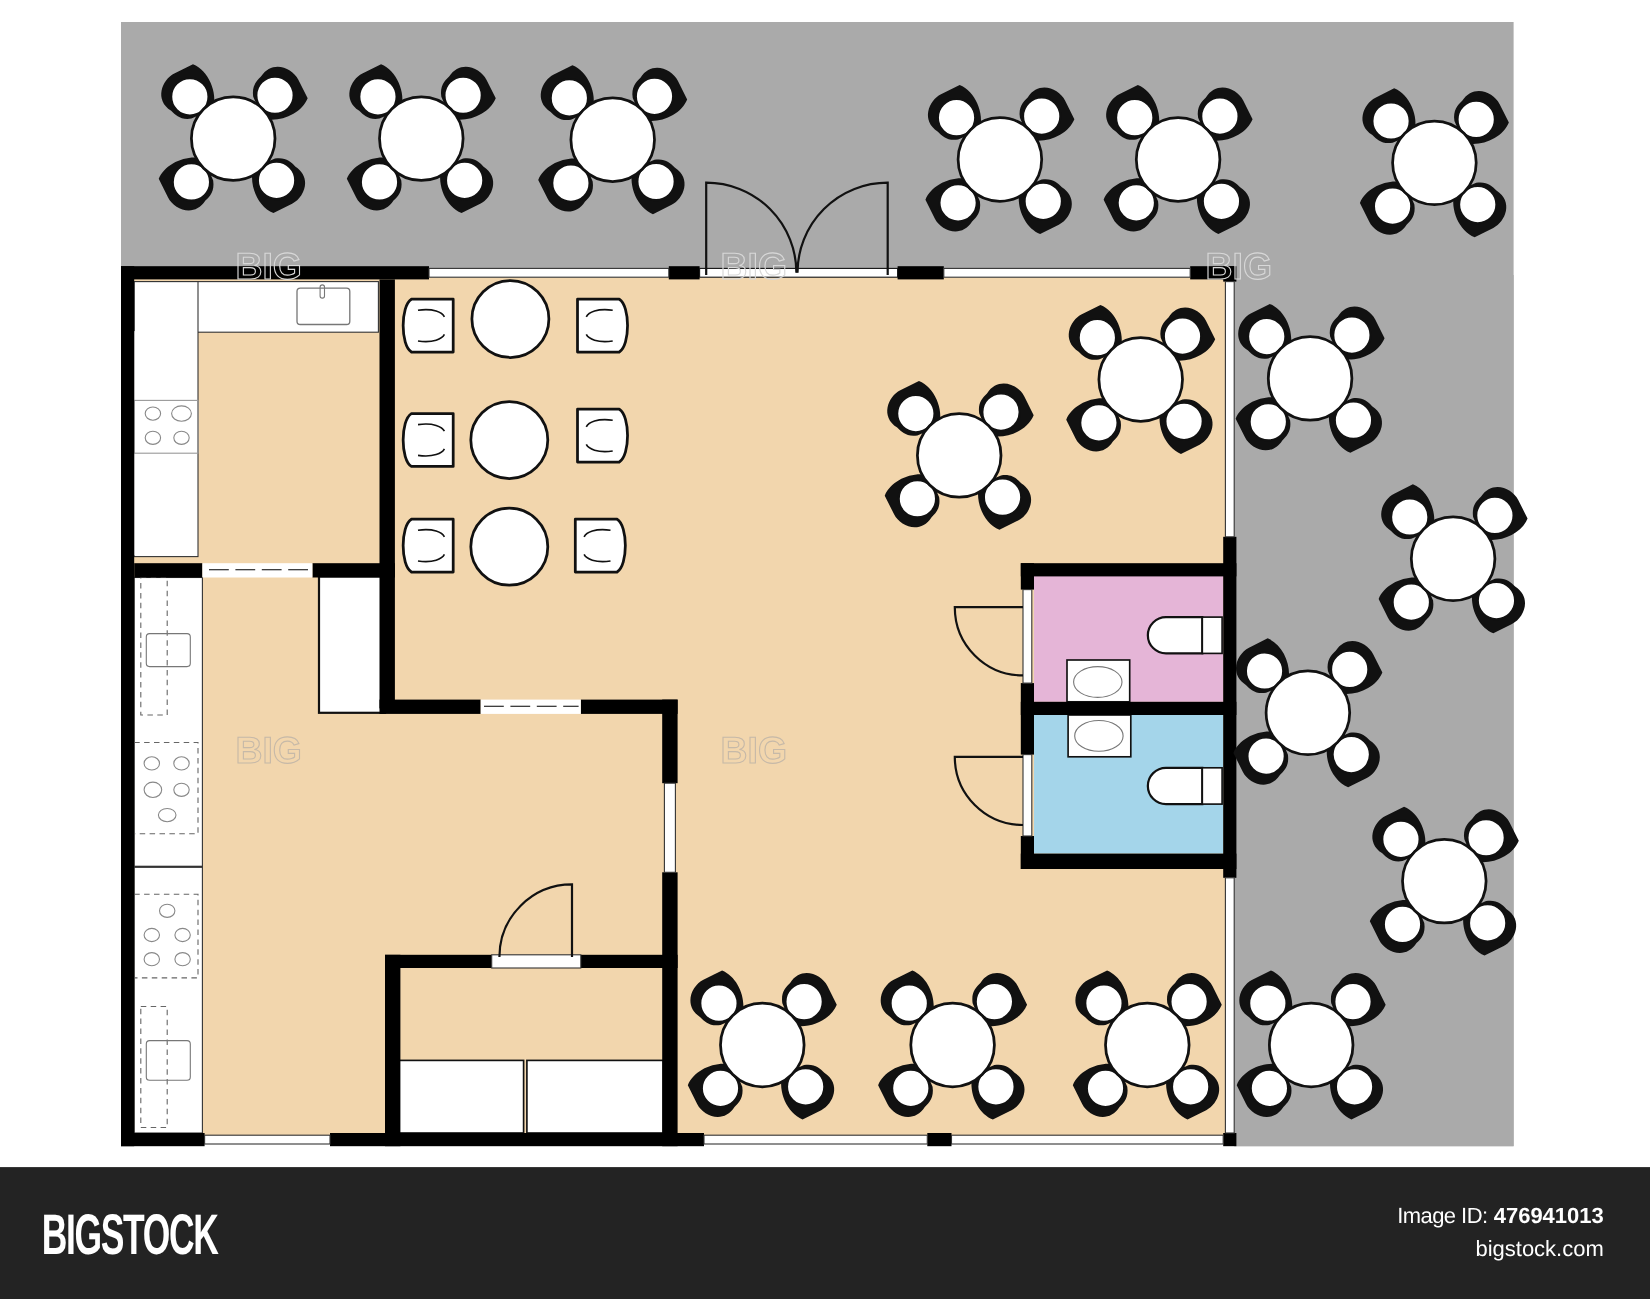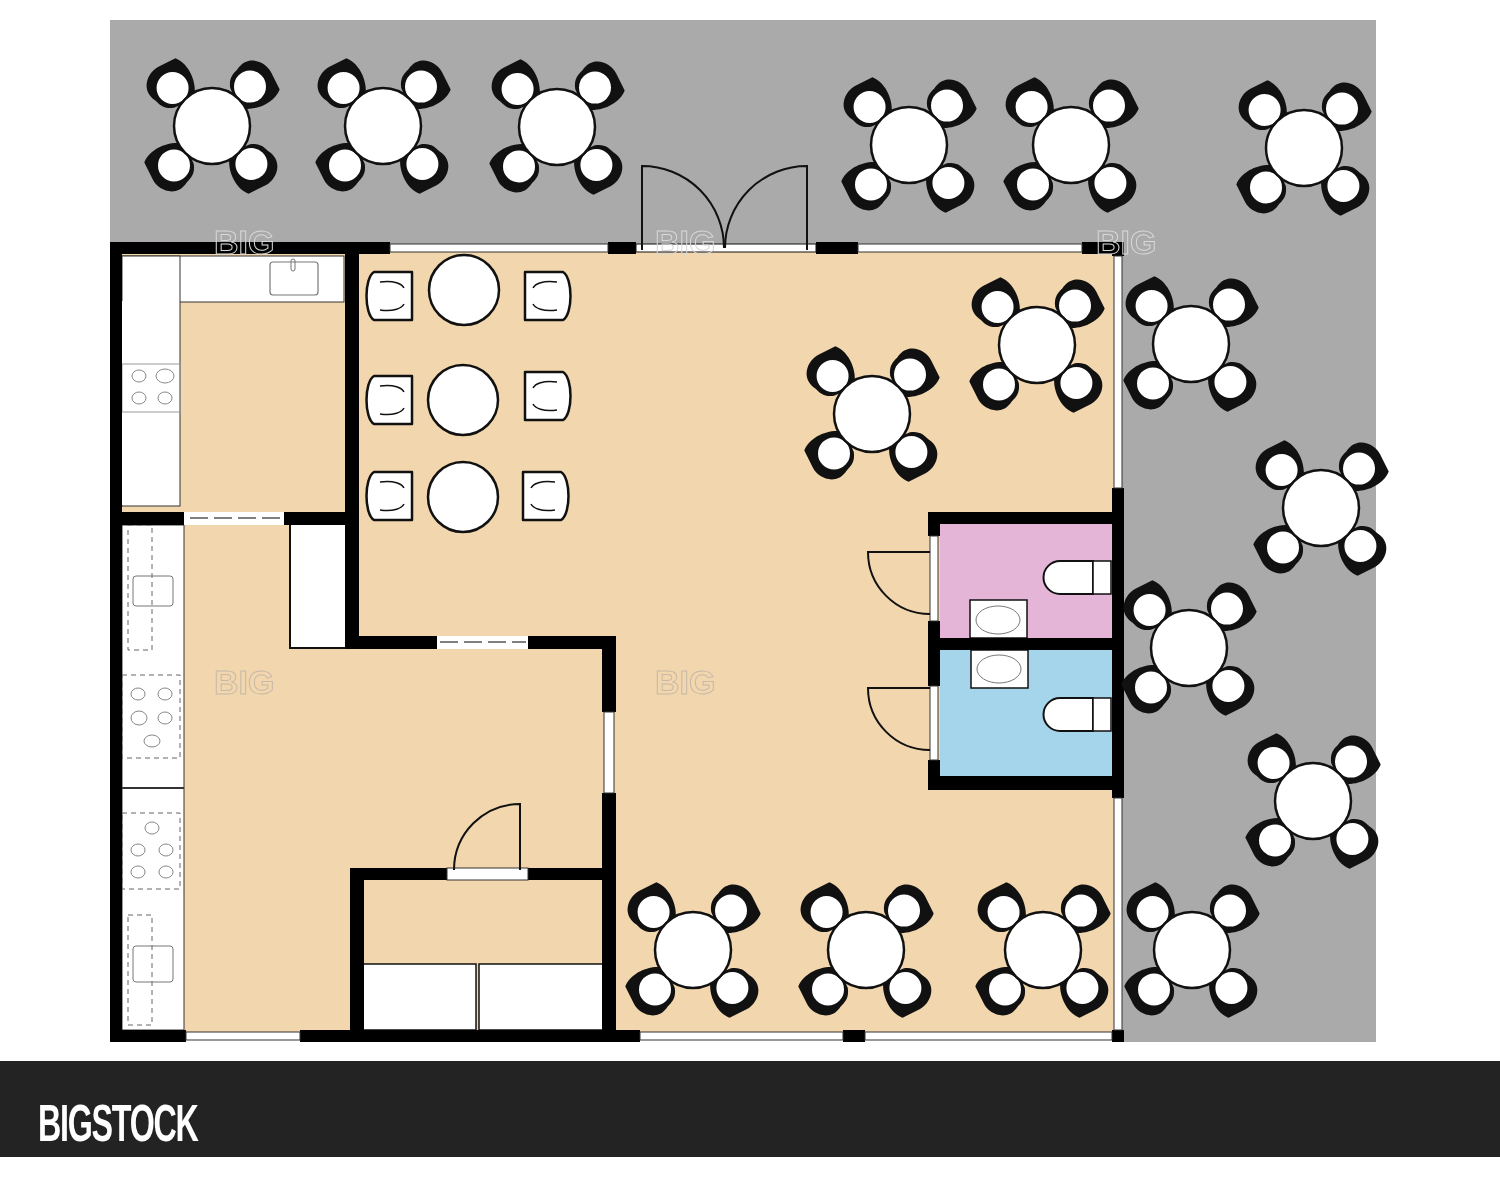--- a/index.html
+++ b/index.html
@@ -1,18 +1,18 @@
 <!DOCTYPE html>
 <html><head>
 <meta charset="utf-8">
 <style>
   html,body{margin:0;padding:0;background:#fff;}
   body{width:1500px;height:1181px;position:relative;overflow:hidden;font-family:"Liberation Sans",sans-serif;}
   #plan{position:absolute;left:0;top:0;width:1500px;height:1061px;}
-  .footer{position:absolute;left:0;top:1061px;width:1500px;height:96px;background:#232323;color:#fff;}
+  .footer{position:absolute;left:0;top:1061px;width:1500px;height:120px;background:#232323;color:#fff;}
   .brand{position:absolute;left:38px;top:32px;font-family:"Liberation Sans",sans-serif;font-size:52px;font-weight:bold;letter-spacing:-2px;transform:scaleX(0.62);transform-origin:left center;line-height:60px;}
   .meta{position:absolute;right:42px;top:30px;text-align:right;font-size:20px;line-height:30px;}
   .meta .id-label{letter-spacing:-0.5px;}
   .meta .id-val{font-weight:bold;}
   .wm{font-family:"Liberation Sans",sans-serif;font-weight:bold;}
 </style>
 </head>
 <body>
 
 <svg id="plan" viewBox="0 0 1500 1061" xmlns="http://www.w3.org/2000/svg">
@@ -200,13 +200,20 @@
     <text x="214" y="254" style="fill:none;stroke:#d8d8d8">BIG</text>
     <text x="655" y="254" style="fill:none;stroke:#d8d8d8">BIG</text>
     <text x="1096" y="254" style="fill:none;stroke:#d8d8d8">BIG</text>
     <text x="214" y="694">BIG</text>
     <text x="655" y="694">BIG</text>
   </g>
 </svg>
 
 <div class="footer">
   <div class="brand">BIGSTOCK</div>
+  <div class="meta">
+    <div>
+      <span class="id-label">Image ID:</span>
+      <span class="id-val">476941013</span>
+    </div>
+    <div>bigstock.com</div>
+  </div>
 </div>
 
 </body></html>

